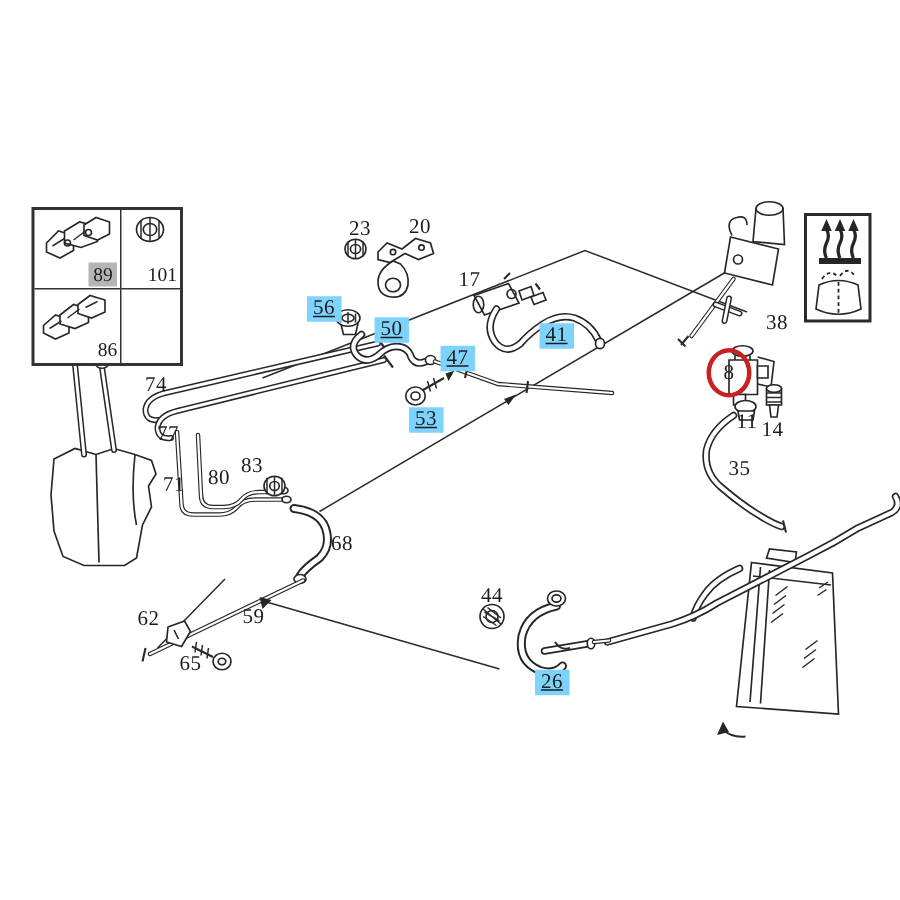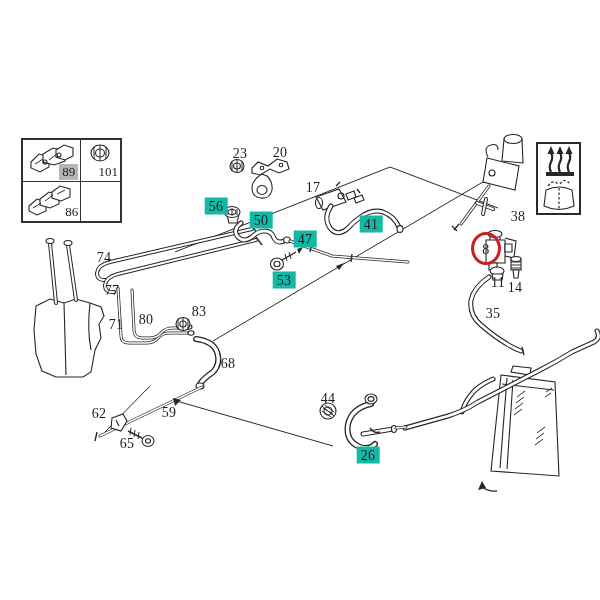--- a/index.html
+++ b/index.html
@@ -18,23 +18,23 @@
   .i35{stroke:#fff;stroke-width:3.4;fill:none;stroke-linecap:round;}
   .o5{stroke:#262626;stroke-width:5;fill:none;stroke-linecap:round;}
   .i3{stroke:#fff;stroke-width:2.8;fill:none;stroke-linecap:round;}
   .o4{stroke:#262626;stroke-width:4;fill:none;stroke-linecap:round;}
   .i2{stroke:#fff;stroke-width:2;fill:none;stroke-linecap:round;}
   .o3{stroke:#262626;stroke-width:3;fill:none;stroke-linecap:round;}
   .i15{stroke:#fff;stroke-width:1.5;fill:none;stroke-linecap:round;}
   
   .lbl{position:absolute;transform:translate(-50%,-50%);font-size:14px;color:#1c1c1c;
        white-space:nowrap;line-height:17px;letter-spacing:.3px;text-align:center;}
-  .lbl.hl{background:#14b8a6;padding:0 4px;}
-  
-  #legend{position:absolute;left:21px;top:138px;width:101px;height:85px;
+  .lbl.hl{background:#7dd3fc;padding:0 4px;text-decoration:underline;}
+  
+  #legend{position:absolute;left:21px;top:138px;width:101px;height:106px;
           border:2px solid #333;box-sizing:border-box;display:grid;
           grid-template-columns:60% 40%;grid-template-rows:52% 48%;background:#fff;}
   #legend .cell{position:relative;border-right:1.5px solid #333;border-bottom:1.5px solid #333;}
   #legend .cell.last-col{border-right:none;}
   #legend .cell.last-row{border-bottom:none;text-align:center;}
   #legend .num{position:absolute;right:2px;bottom:1px;font-size:13px;color:#1c1c1c;}
   #legend .num.hl{background:#b5b5b5;padding:0 3px;}
   
   #symbolbox{position:absolute;left:536px;top:142px;width:45px;height:73px;
              border:2px solid #2a2a2a;box-sizing:border-box;background:#fff;}
@@ -316,21 +316,21 @@
   <span class="lbl hl" style="left:284px;top:280px">53</span>
   <span class="lbl" style="left:518px;top:216px">38</span>
   <span class="lbl" style="left:486px;top:249px">8</span>
   <span class="lbl" style="left:498px;top:282px">11</span>
   <span class="lbl" style="left:515px;top:287px">14</span>
   <span class="lbl" style="left:493px;top:313px">35</span>
   <span class="lbl" style="left:104px;top:257px">74</span>
   <span class="lbl" style="left:112px;top:290px">77</span>
   <span class="lbl" style="left:116px;top:324px">71</span>
   <span class="lbl" style="left:146px;top:319px">80</span>
-  <span class="lbl" style="left:199px;top:311px">83</span>
+  <span class="lbl" style="left:168px;top:311px">83</span>
   <span class="lbl" style="left:228px;top:363px">68</span>
   <span class="lbl" style="left:99px;top:413px">62</span>
   <span class="lbl" style="left:169px;top:412px">59</span>
   <span class="lbl" style="left:127px;top:443px">65</span>
   <span class="lbl" style="left:328px;top:398px">44</span>
   <span class="lbl hl" style="left:368px;top:455px">26</span>
 
 </div>
 
 </body></html>

